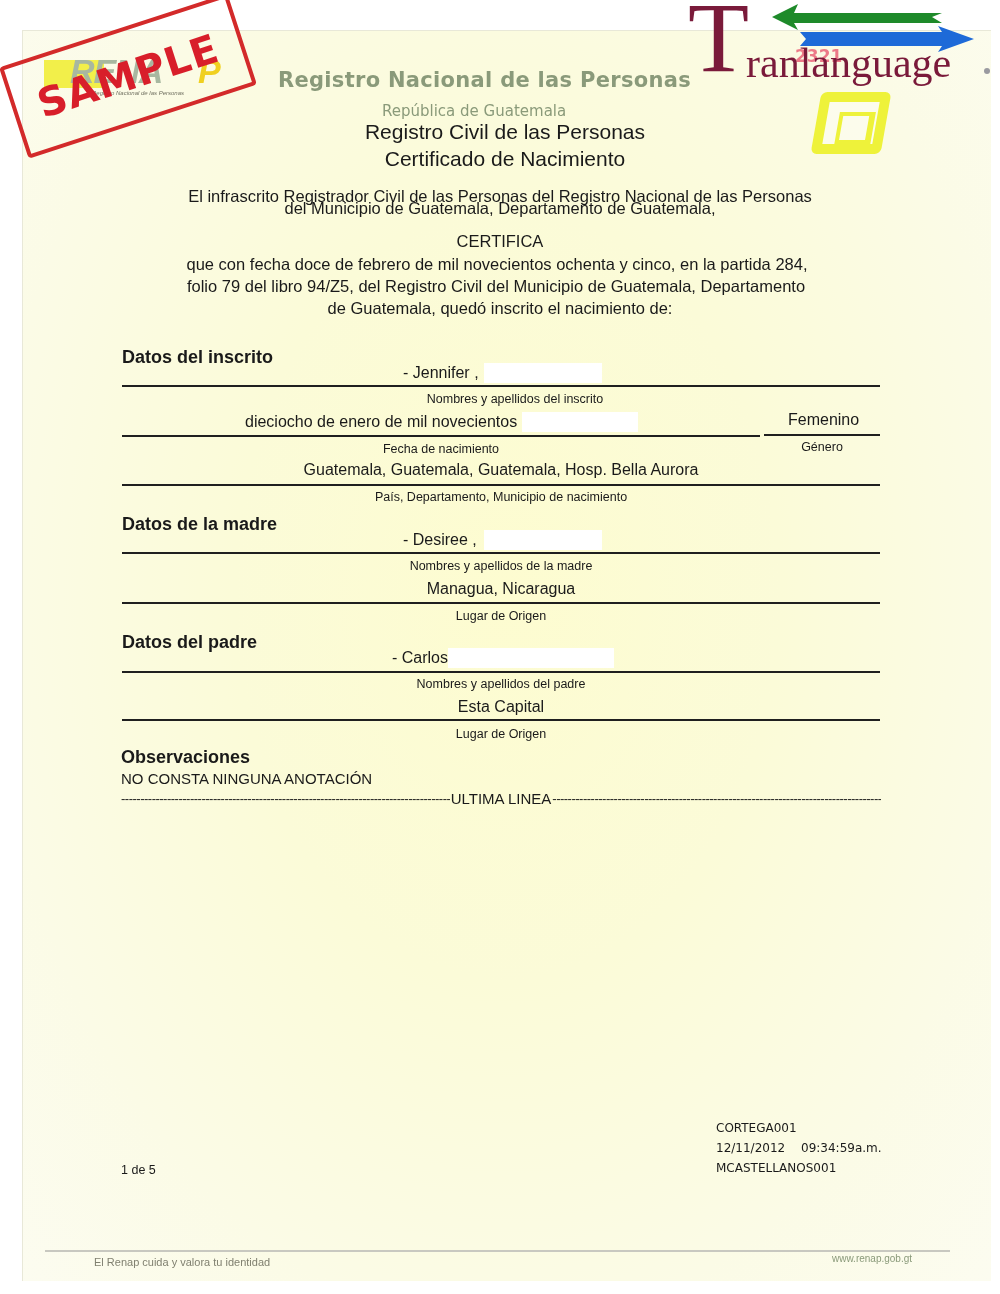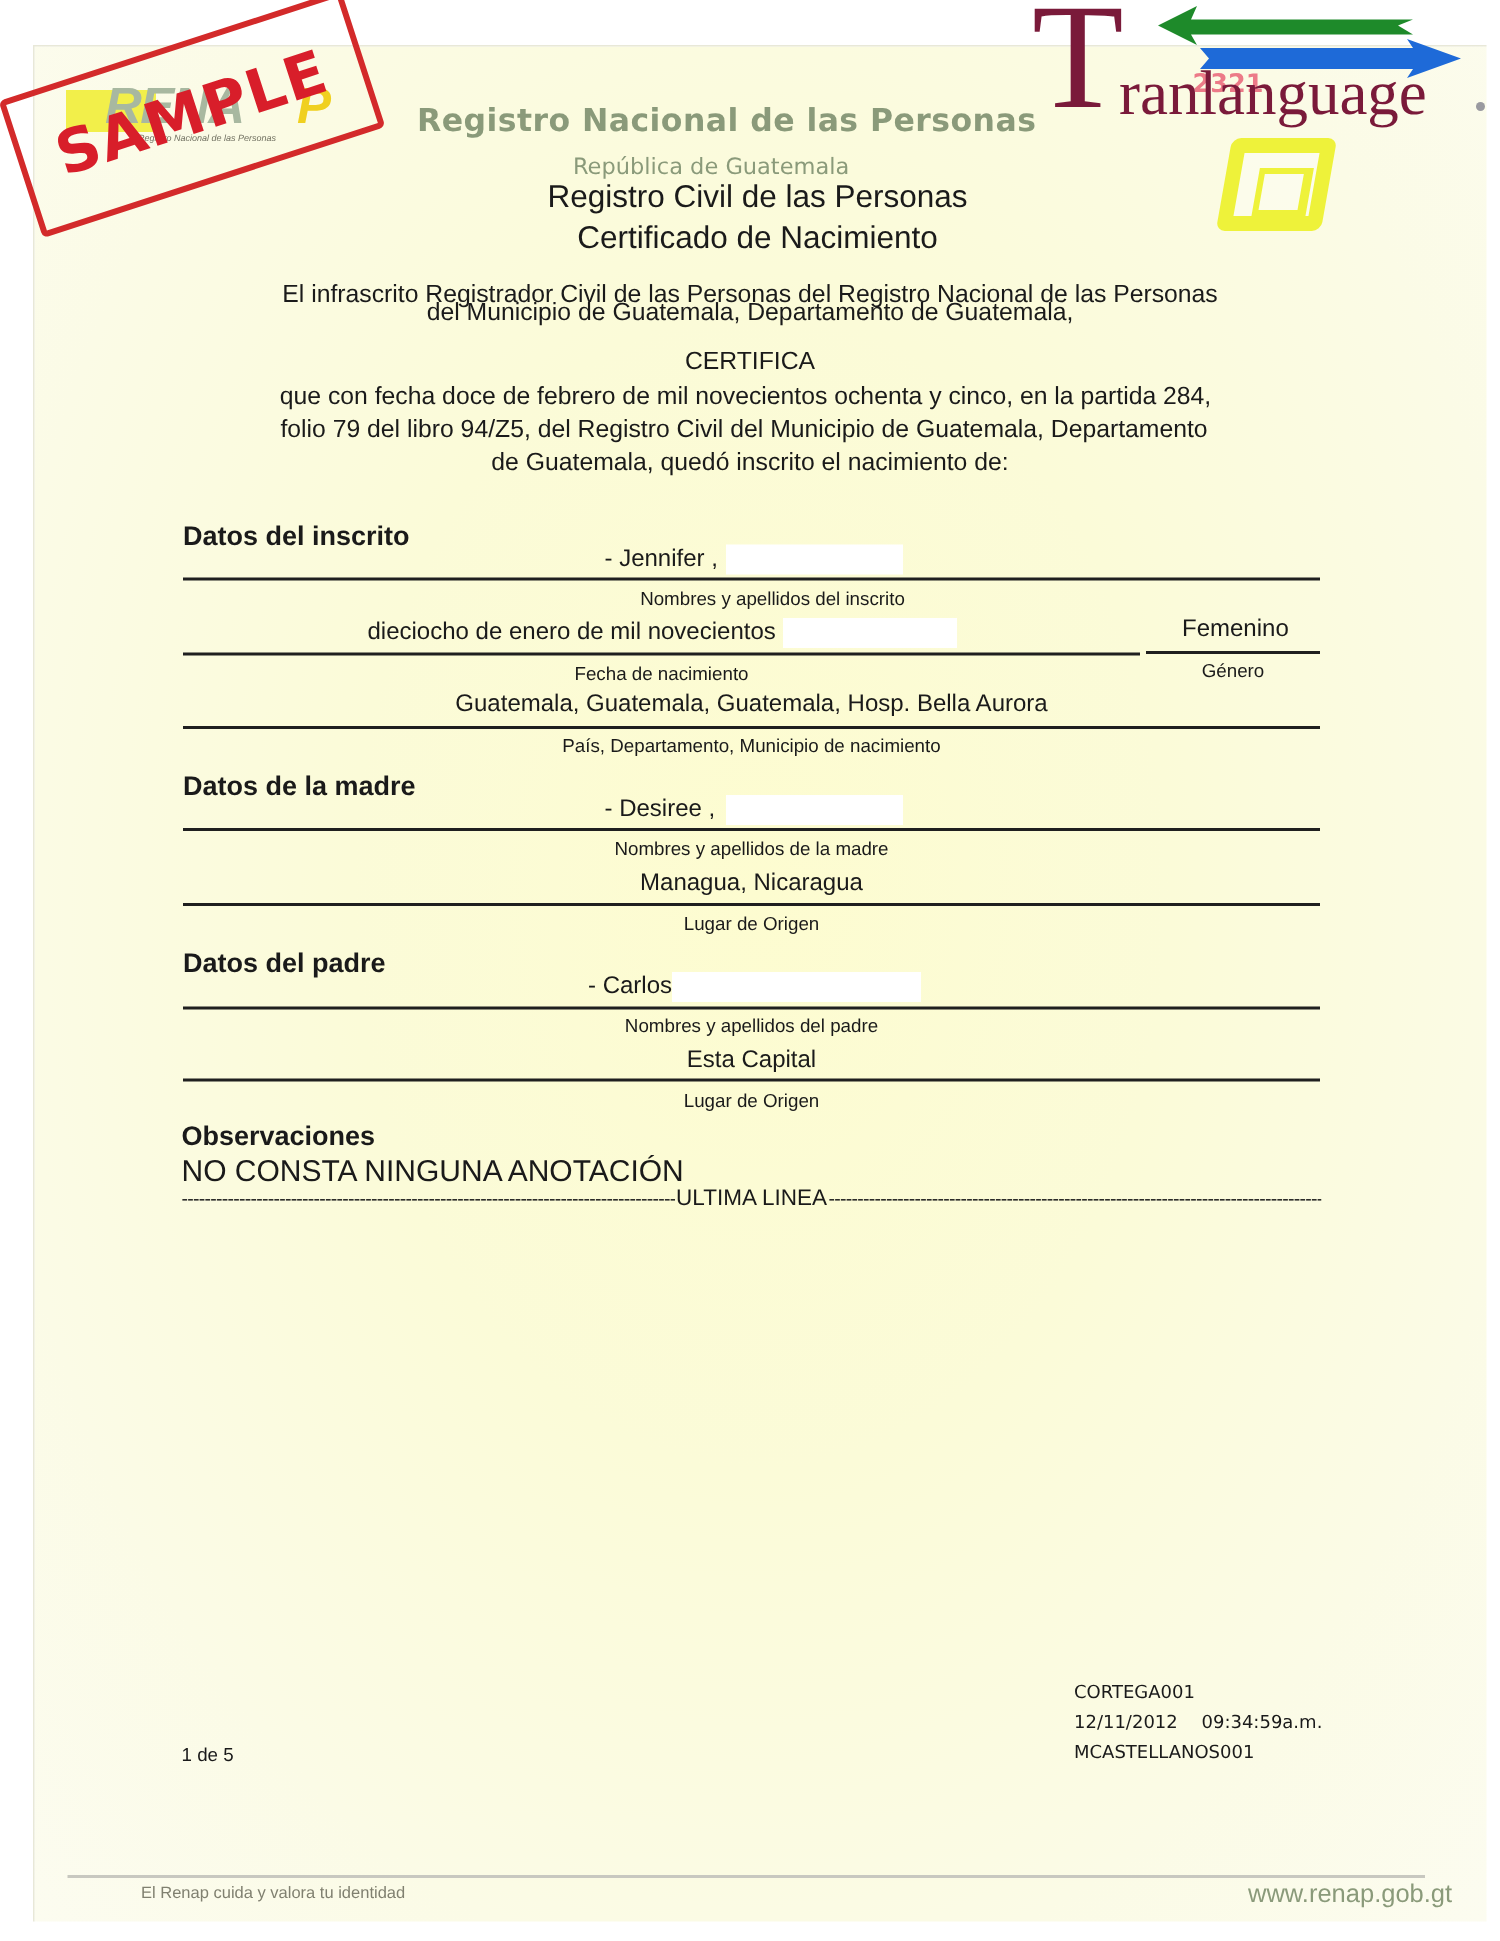--- a/index.html
+++ b/index.html
@@ -24,30 +24,30 @@
 
   .para { left: 0; width: 1000px; text-align: center; font-family: "Liberation Sans", sans-serif; font-size: 16.5px; color: #1a1a1a; line-height: 22px; }
 
   .sect { left: 122px; font-family: "Liberation Sans", sans-serif; font-weight: bold; font-size: 18px; }
   .val { font-family: "Liberation Sans", sans-serif; font-size: 16px; }
   .lbl { font-family: "Liberation Sans", sans-serif; font-size: 12.5px; }
   .rule { height: 2px; background: #1f1f1f; }
   .redact { background: #ffffff; height: 20px; }
 
   .obs-title { left: 121px; top: 747px; font-family: "Liberation Sans", sans-serif; font-weight: bold; font-size: 18px; }
-  .obs-text { left: 121px; top: 770px; font-family: "Liberation Sans", sans-serif; font-size: 20px; }
+  .obs-text { left: 121px; top: 770px; font-family: "Liberation Sans", sans-serif; font-size: 15px; }
   .ultima { left: 121px; top: 790px; width: 760px; font-family: "Liberation Sans", sans-serif; font-size: 15px; white-space: nowrap; overflow: hidden; display: flex; align-items: center; }
   .dashes { flex: 1; overflow: hidden; white-space: nowrap; font-size: 13px; letter-spacing: -0.5px; }
 
   .meta { left: 716px; font-family: "DejaVu Sans", sans-serif; font-size: 12px; }
   .page-num { left: 121px; top: 1163px; font-family: "Liberation Sans", sans-serif; font-size: 12.5px; }
 
   .footer-line { left: 45px; top: 1250px; width: 905px; height: 2px; background: #c8c8c0; }
   .footer-left { left: 48px; top: 1256px; font-family: "Liberation Sans", sans-serif; font-size: 11px; color: #808070; padding-left: 46px; }
-  .footer-right { left: 832px; top: 1253px; font-family: "Liberation Sans", sans-serif; font-size: 17px; color: #8a9a7a; }
+  .footer-right { left: 832px; top: 1253px; font-family: "Liberation Sans", sans-serif; font-size: 10px; color: #8a9a7a; }
 
   
   .logo-box { left: 44px; top: 60px; width: 60px; height: 28px; background: #f2ef4a; }
   .logo-text { left: 70px; top: 52px; font-family: "Liberation Sans", sans-serif; font-weight: bold; font-style: italic; font-size: 34px; color: #a8b8a0; letter-spacing: -1px; }
   .logo-p { left: 198px; top: 52px; font-family: "Liberation Sans", sans-serif; font-weight: bold; font-style: italic; font-size: 34px; color: #f0d020; }
   .logo-tag { left: 92px; top: 90px; font-family: "Liberation Sans", sans-serif; font-size: 6px; color: #707060; font-style: italic; }
 
   
   .stamp { left: 8px; top: 28px; width: 232px; height: 88px; border: 4px solid #d32a2a; border-radius: 4px; transform: rotate(-18deg); transform-origin: center; display: flex; align-items: center; justify-content: center; }
   .stamp-text { font-family: "DejaVu Sans", sans-serif; font-weight: bold; font-size: 40px; color: #d81e2a; letter-spacing: 1px; }

